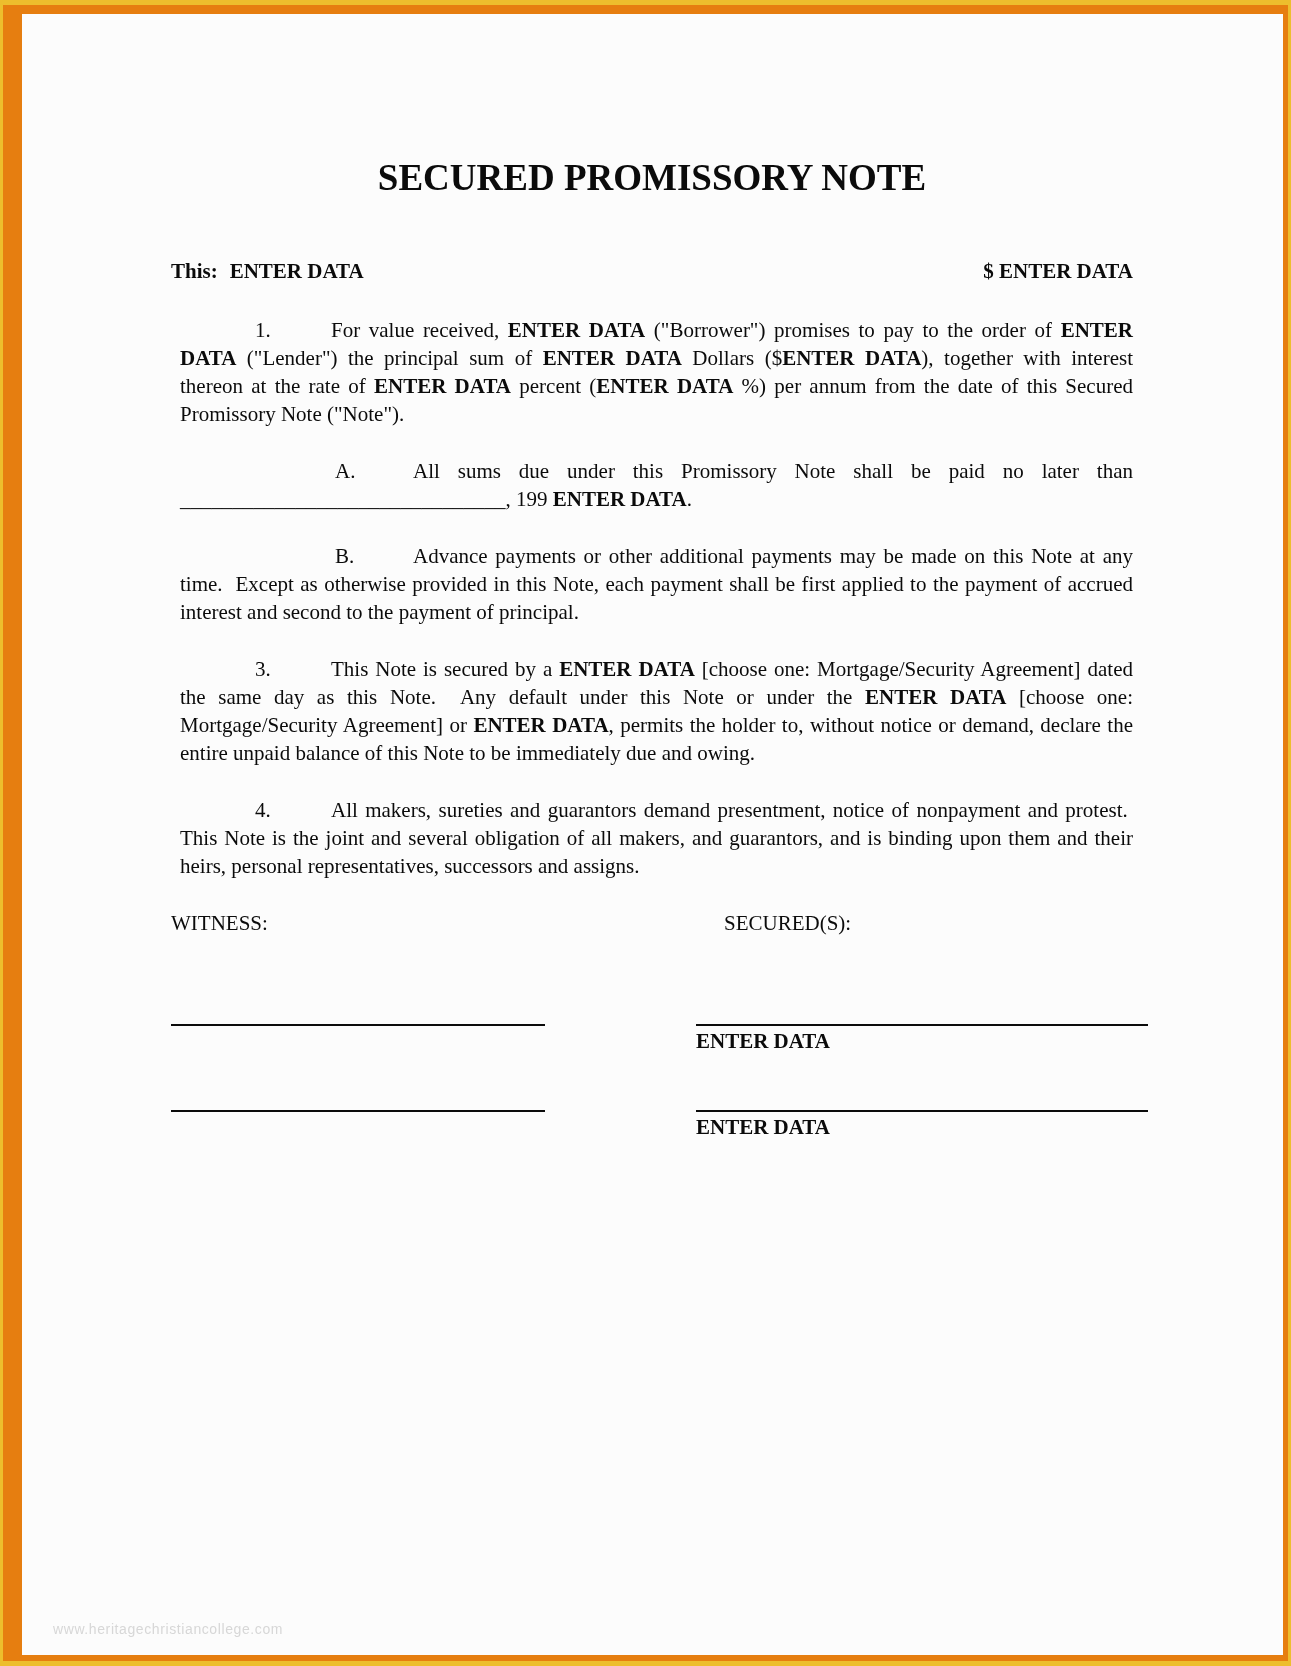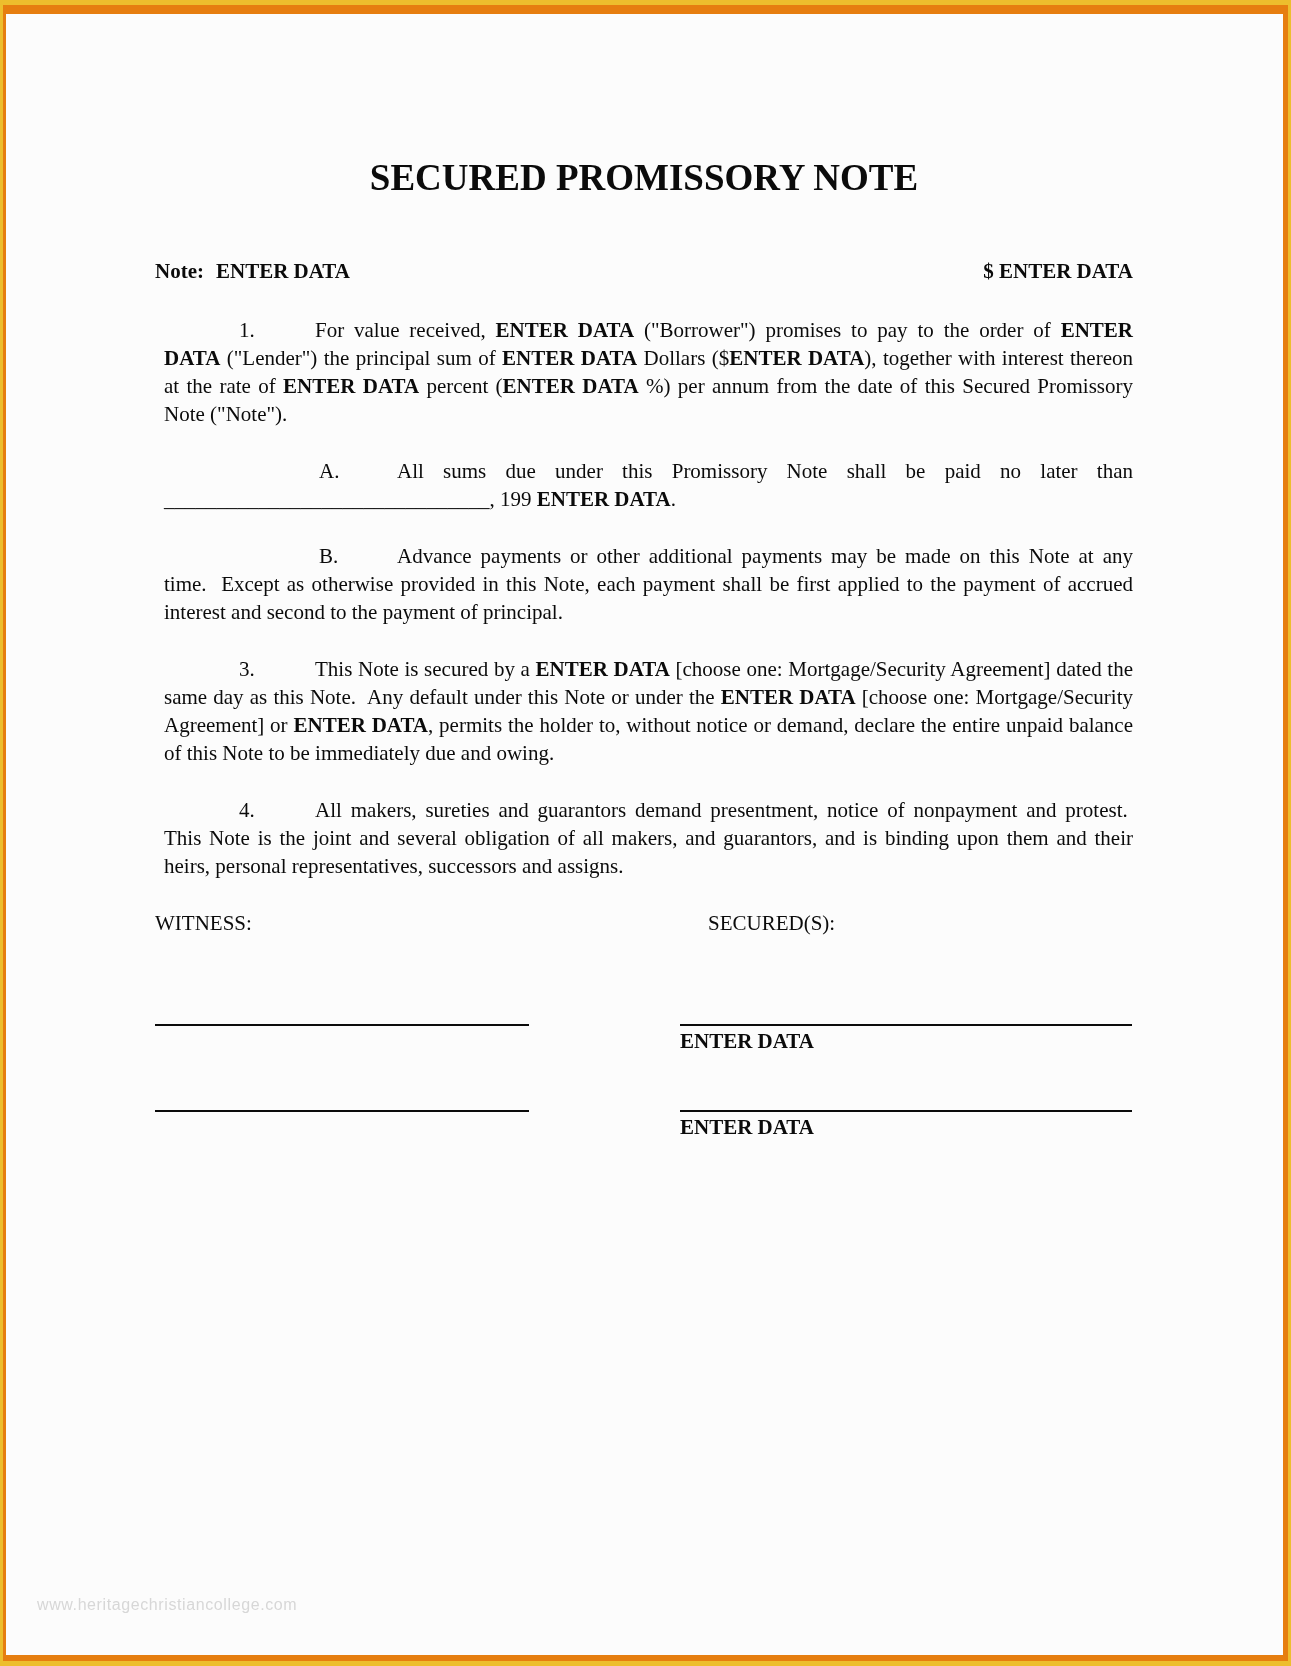--- a/index.html
+++ b/index.html
@@ -12,21 +12,21 @@
   html,body{margin:0;padding:0;}
   body{width:1291px;height:1666px;background:#fff;}
   .frame-outer{
     width:1291px;height:1666px;box-sizing:border-box;
     background:var(--border-outer);
     padding:5px 3px 5px 3px;
   }
   .frame-inner{
     width:100%;height:100%;box-sizing:border-box;
     background:var(--border-inner);
-    padding:9px 5px 6px 3px;
+    padding:9px 5px 6px 19px;
   }
   .page{
     width:100%;height:100%;box-sizing:border-box;
     background:var(--page-bg);
     color:var(--ink);
     font-family:"Liberation Serif","DejaVu Serif",serif;
     font-size:21px;line-height:28px;
     padding:142px 150px 0 149px;
     position:relative;overflow:hidden;
   }
@@ -52,37 +52,37 @@
   .marker-letter{width:78px;}
   .b{font-weight:bold;}
   .sig-labels{display:flex;margin:0 0 87px 0;gap:28px;}
   .sig-col-left{width:525px;flex:0 0 auto;}
   .sig-col-right{width:452px;flex:0 0 auto;}
   .sig-row{display:flex;margin:0 0 55px 0;}
   .sig-line-left{width:374px;height:0;border-top:2px solid var(--ink);margin-top:0;}
   .sig-line-right{width:452px;height:0;border-top:2px solid var(--ink);}
   .sig-name{font-weight:bold;margin-top:1px;line-height:28px;}
   .watermark{
-    position:absolute;left:31px;bottom:36px;
+    position:absolute;left:31px;bottom:12px;
     font-family:"Liberation Sans","DejaVu Sans",sans-serif;
-    font-size:16px;letter-spacing:0.6px;color:var(--watermark);
+    font-size:14px;letter-spacing:0.6px;color:var(--watermark);
   }
 </style>
 </head>
 <body>
 
 <div class="frame-outer">
   <div class="frame-inner">
     <div class="page">
 
       <h1 class="doc-title">SECURED PROMISSORY NOTE</h1>
 
       <div class="date-row">
         <div class="date-left">
-          <span>Note:</span><span class="date-value">ENTER DATA</span>
+          <span>This:</span><span class="date-value">ENTER DATA</span>
         </div>
         <div class="date-right">
           <span>$ ENTER DATA</span>
         </div>
       </div>
 
       <p class="body-par"><span class="sp sp-num"></span><span class="marker marker-num">1.</span><span><span>For value received, </span><span class="b">ENTER DATA</span><span> ("Borrower") promises to pay to the order of </span><span class="b">ENTER DATA</span><span> ("Lender") the principal sum of </span><span class="b">ENTER DATA</span><span> Dollars ($</span><span class="b">ENTER DATA</span><span>), together with interest thereon at the rate of </span><span class="b">ENTER DATA</span><span> percent (</span><span class="b">ENTER DATA</span><span> %) per annum from the date of this Secured Promissory Note ("Note").</span></span></p>
 
       <p class="body-par"><span class="sp sp-letter"></span><span class="marker marker-letter">A.</span><span><span>All sums due under this Promissory Note shall be paid no later than _______________________________, 199 </span><span class="b">ENTER DATA</span><span>.</span></span></p>
 

